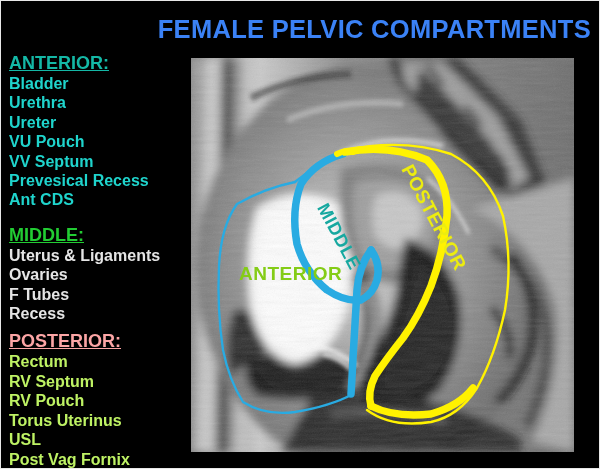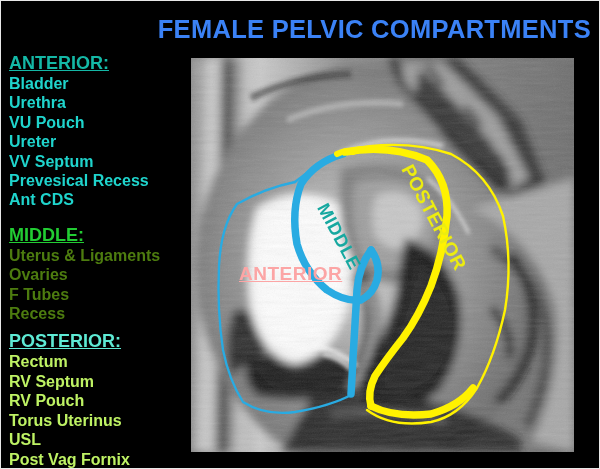--- a/index.html
+++ b/index.html
@@ -49,24 +49,24 @@
     white-space: nowrap;
     font-weight: bold;
   }
 
   #block-anterior { top: 52px; }
   #block-anterior .legend-head { color: #14b8a6; }
   #block-anterior .legend-item { color: #1fd4cc; }
 
   #block-middle { top: 224px; }
   #block-middle .legend-head { color: #22cc33; }
-  #block-middle .legend-item { color: #4d7c0f; }
+  #block-middle .legend-item { color: #e5e5e5; }
 
   #block-posterior { top: 330px; }
-  #block-posterior .legend-head { color: #5eead4; }
+  #block-posterior .legend-head { color: #fca5a5; }
   #block-posterior .legend-item {
     color: #bef264;
     font-weight: bold;
     font-size: 16px;
     line-height: 19.6px;
   }
 
   
   #mri-panel {
     position: absolute;
@@ -79,26 +79,25 @@
   }
   #mri-svg { display: block; width: 383px; height: 394px; }
 
   .ov-label {
     position: absolute;
     font-weight: bold;
     white-space: nowrap;
     pointer-events: none;
   }
   #label-anterior {
-    color: #fca5a5;
+    color: #84cc16;
     font-size: 19px;
     left: 48px;
     top: 205px;
     letter-spacing: 0.5px;
-    text-decoration: underline;
   }
   #label-middle {
     color: #17a8a0;
     font-size: 18px;
     left: 140px;
     top: 142px;
     transform: rotate(62deg);
     transform-origin: left top;
     letter-spacing: 0.5px;
   }
@@ -116,22 +115,22 @@
 <body>
 
 <div id="slide">
 
   <div id="title">FEMALE PELVIC COMPARTMENTS</div>
 
   <div class="legend-block" id="block-anterior">
     <div class="legend-head">ANTERIOR:</div>
     <div class="legend-item">Bladder</div>
     <div class="legend-item">Urethra</div>
+    <div class="legend-item">Ureter</div>
     <div class="legend-item">VU Pouch</div>
-    <div class="legend-item">Ureter</div>
     <div class="legend-item">VV Septum</div>
     <div class="legend-item">Prevesical Recess</div>
     <div class="legend-item">Ant CDS</div>
   </div>
 
   <div class="legend-block" id="block-middle">
     <div class="legend-head">MIDDLE:</div>
     <div class="legend-item">Uterus &amp; Ligaments</div>
     <div class="legend-item">Ovaries</div>
     <div class="legend-item">F Tubes</div>

